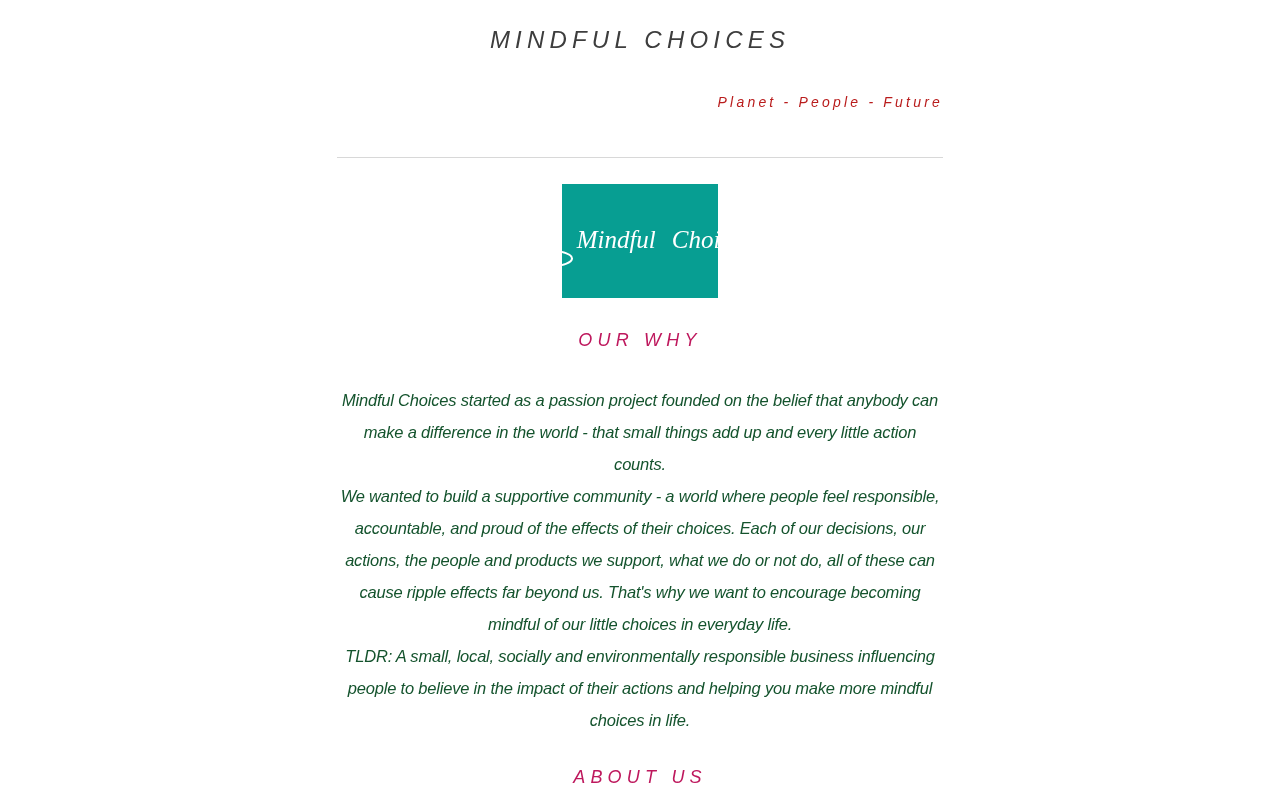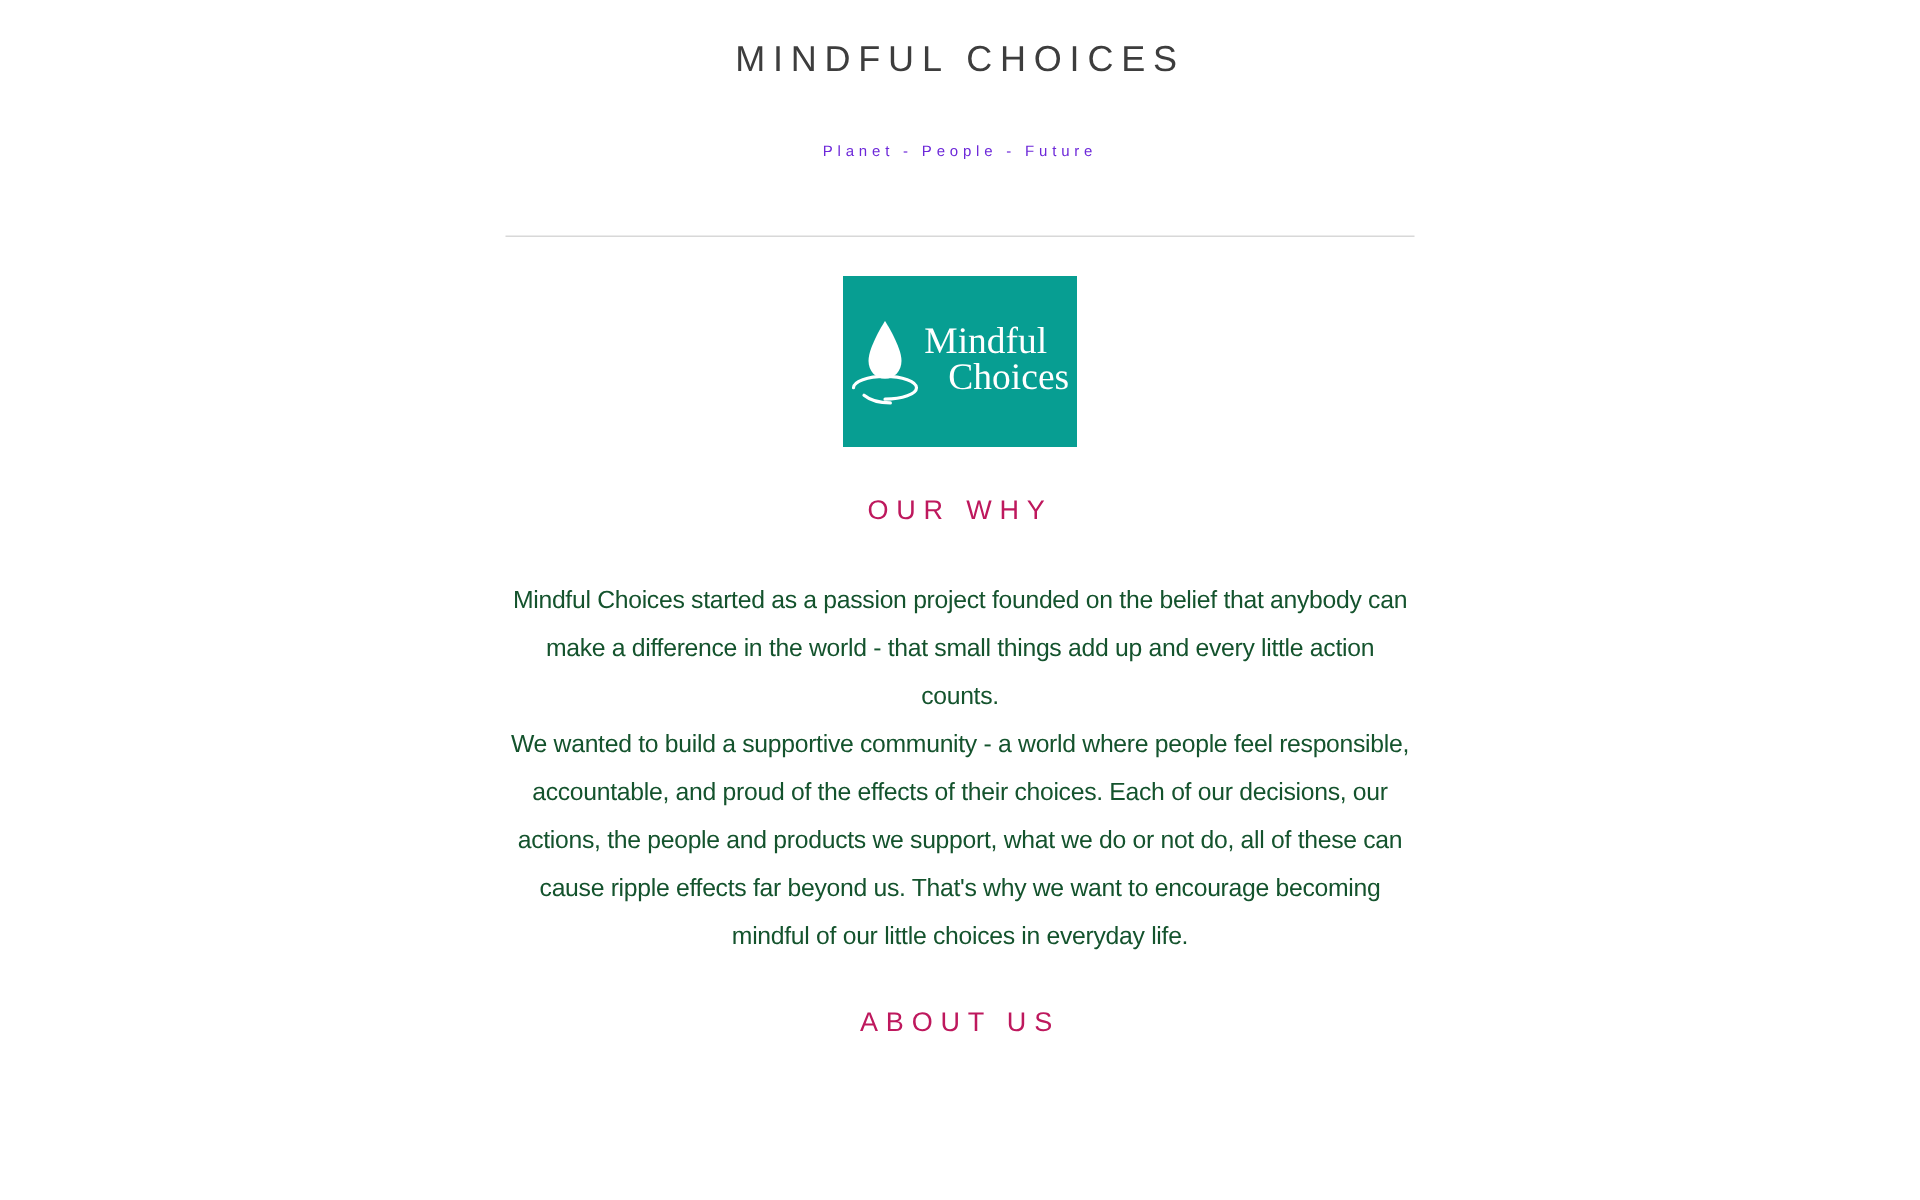--- a/index.html
+++ b/index.html
@@ -11,20 +11,21 @@
     background: #ffffff;
     font-family: "Liberation Sans", sans-serif;
     overflow: hidden;
   }
 
   .page {
     width: 1280px;
     height: 800px;
     background: #ffffff;
     position: relative;
+    font-style: italic;
   }
 
   .content-col {
     width: 606px;
     margin: 0 auto;
     padding-top: 20px;
   }
 
   
   .site-title {
@@ -32,25 +33,25 @@
     letter-spacing: 5.2px;
     color: #3d3d3d;
     font-weight: 400;
     text-align: center;
     margin: 0;
     line-height: 32px;
     padding-top: 4px;
   }
 
   .site-tagline {
-    font-size: 10px;
+    font-size: 14px;
     letter-spacing: 3.2px;
-    color: #6d28d9;
+    color: #b91c1c;
     font-weight: 400;
-    text-align: center;
+    text-align: right;
     margin: 0;
     padding-top: 36px;
     line-height: 20px;
   }
 
   .divider {
     width: 606px;
     height: 1px;
     background: #d8d8d8;
     border: 0;
@@ -85,21 +86,21 @@
 
   .logo-mark {
     width: 46px;
     height: 62px;
     position: relative;
     flex: 0 0 auto;
   }
 
   .logo-text {
     display: flex;
-    flex-direction: column;
+    flex-direction: row;
     color: #ffffff;
     font-family: "Liberation Serif", "DejaVu Serif", serif;
     line-height: 0.95;
   }
   .logo-text .l1 { font-size: 25px; letter-spacing: 0px; }
   .logo-text .l2 { font-size: 25px; letter-spacing: 0px; margin-left: 16px; }
 
   
   .section-heading {
     font-size: 18px;
@@ -156,18 +157,19 @@
           </span>
         </div>
       </div>
     </div>
 
     <h2 id="our-why-heading" class="section-heading">OUR WHY</h2>
 
     <div class="body-block">
       <p class="body-par">Mindful Choices started as a passion project founded on the belief that anybody can make a difference in the world - that small things add up and every little action counts.</p>
       <p class="body-par">We wanted to build a supportive community - a world where people feel responsible, accountable, and proud of the effects of their choices. Each of our decisions, our actions, the people and products we support, what we do or not do, all of these can cause ripple effects far beyond us. That's why we want to encourage becoming mindful of our little choices in everyday life.</p>
+      <p class="body-par">TLDR: A small, local, socially and environmentally responsible business influencing people to believe in the impact of their actions and helping you make more mindful choices in life.</p>
     </div>
 
     <h2 id="about-us-heading" class="section-heading">ABOUT US</h2>
 
   </div>
 </div>
 
 </body></html>

